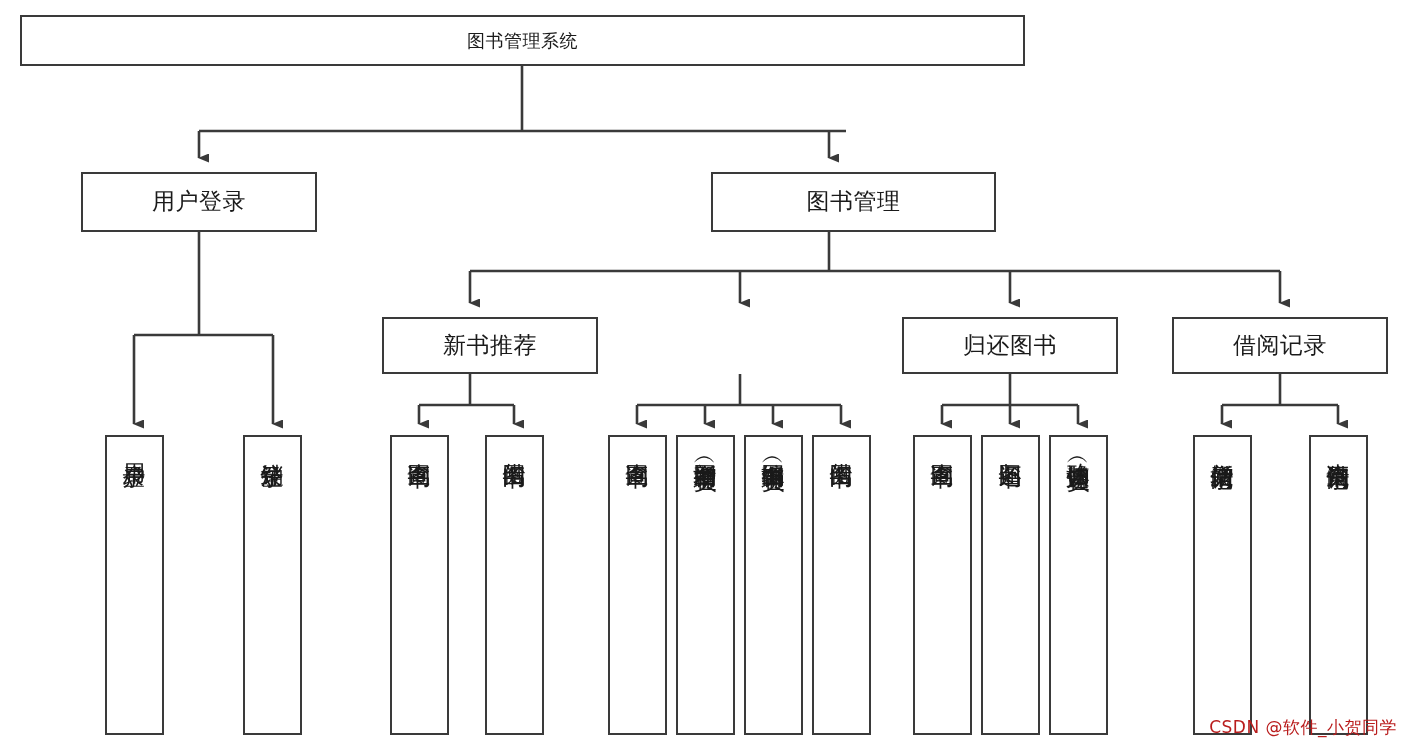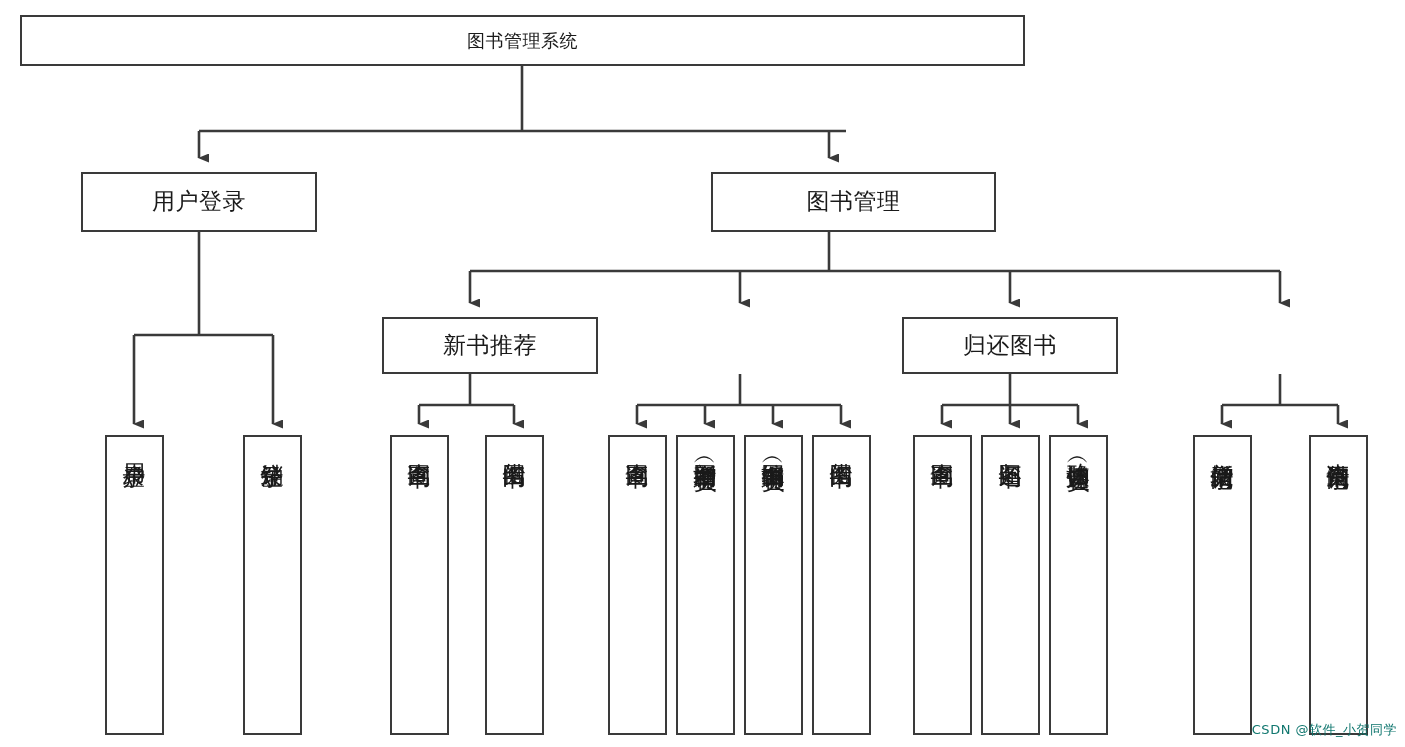--- a/index.html
+++ b/index.html
@@ -59,22 +59,22 @@
     text-orientation: upright;
     font-size: 23px;
     line-height: 1.05;
     letter-spacing: 1px;
     max-height: 285px;
   }
   .watermark {
     position: absolute;
     right: 8px;
     bottom: 8px;
-    font-size: 13px;
-    color: #0f766e;
+    font-size: 17px;
+    color: #b91c1c;
     letter-spacing: 0.5px;
     z-index: 5;
     white-space: nowrap;
   }
 </style>
 </head>
 <body>
 
 <div id="diagram-root">
 
@@ -142,20 +142,23 @@
 
   <div class="node h" style="left:382px; top:317px; width:216px; height:57px;">
     <span class="node-label">新书推荐</span>
   </div>
 
 
   <div class="node h" style="left:902px; top:317px; width:216px; height:57px;">
     <span class="node-label">归还图书</span>
   </div>
 
+  <div class="node h" style="left:1172px; top:317px; width:216px; height:57px;">
+    <span class="node-label">借阅记录</span>
+  </div>
 
   <div class="node v" style="left:105px; top:435px; width:59px; height:300px;">
     <span class="node-label">用户登录</span>
   </div>
 
   <div class="node v" style="left:243px; top:435px; width:59px; height:300px;">
     <span class="node-label">注销登录</span>
   </div>
 
   <div class="node v" style="left:390px; top:435px; width:59px; height:300px;">

